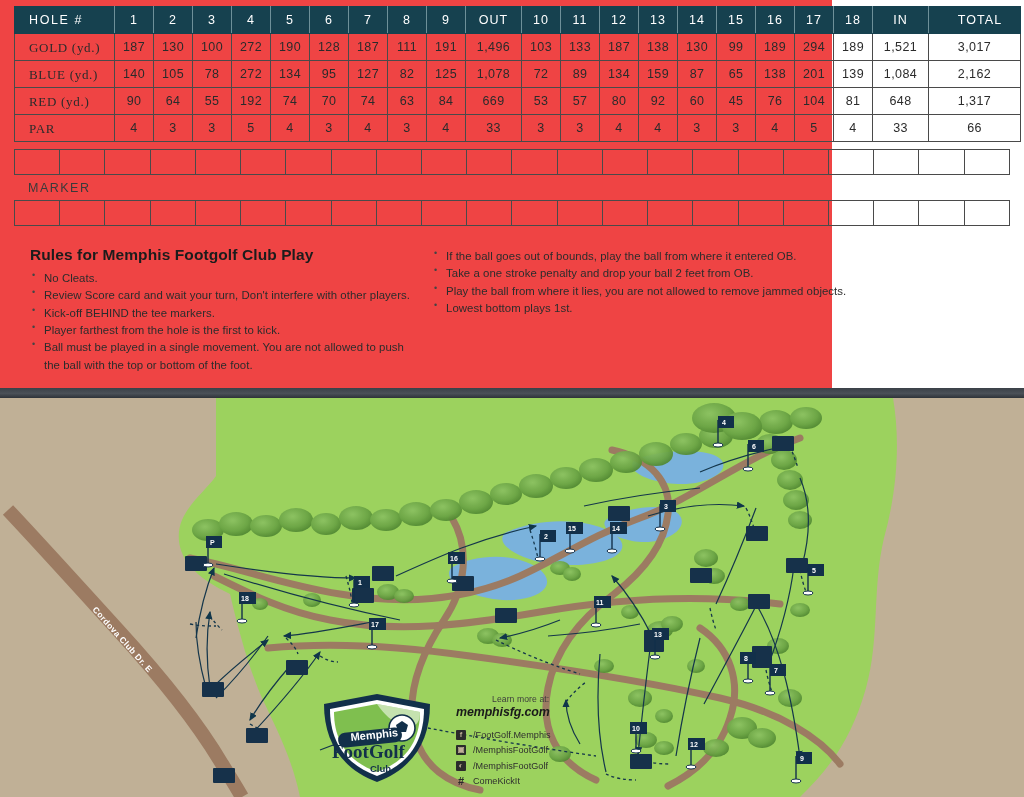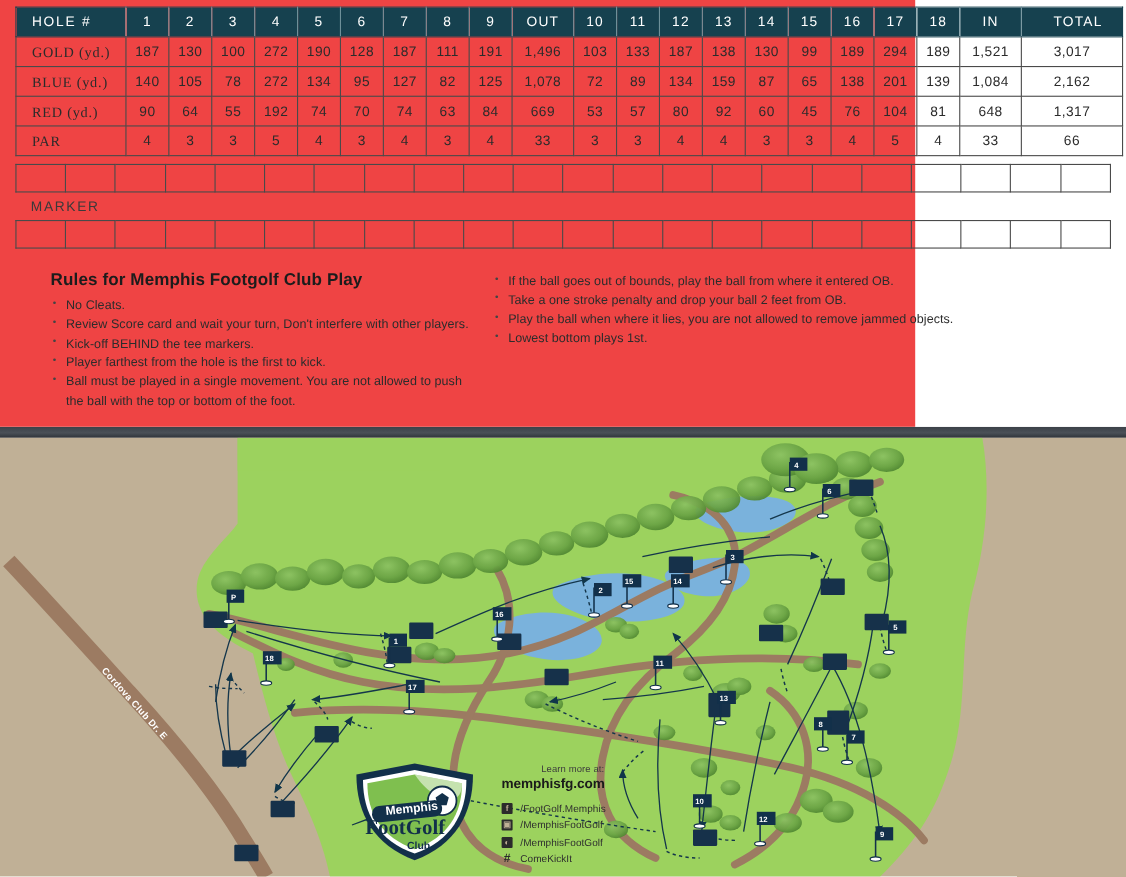--- a/index.html
+++ b/index.html
@@ -50,21 +50,21 @@
   .namerow { margin-top: 7px; }
   .namerow .caption {
     font-size: 12.5px; color: #3a3a3a; letter-spacing: 1.5px;
     padding: 0 0 4px 14px; line-height: 1.1;
   }
   table.blank { border-collapse: collapse; width: 996px; table-layout: fixed; }
   table.blank td { border: 1.5px solid #4a4a4a; height: 25px; }
 
   
   #rules { position:absolute; left:0; top:246px; width:1024px; height:140px; padding: 0 14px; }
-  .rules-grid { display:flex; gap: 0; justify-content: center; }
+  .rules-grid { display:flex; gap: 0; }
   .rules-col-left { width: 404px; padding-left: 16px; }
   .rules-col-right { width: 560px; padding-left: 14px; padding-top: 2px;}
   .rules-title {
     font-size: 15.5px; font-weight: bold; color: #1c1c1c;
     letter-spacing: .1px; margin-bottom: 6px;
   }
   ul.rules { list-style: none; }
   ul.rules li {
     position: relative; padding-left: 14px;
     font-size: 11.4px; color: #2c2c2c; line-height: 1.52;
@@ -83,21 +83,21 @@
   #map svg.terrain { position:absolute; left:0; top:10px; width:1024px; height:399px; }
 
   .flag-lbl { font-size: 7px; font-weight: bold; fill:#ffffff; font-family:"Liberation Sans", sans-serif; }
   .road-lbl { font-size: 8.5px; font-weight: bold; fill:#ffffff; letter-spacing:.4px; font-family:"Liberation Sans", sans-serif; }
 
   
   #brand { position:absolute; left:318px; top:690px; width:250px; height:100px; }
   #logo { position:absolute; left:0; top:2px; width:118px; height:92px; }
   #learn { position:absolute; left:138px; top:4px; width:160px; }
   #learn .small { font-size: 8.6px; color:#3c3c3c; letter-spacing:.1px; line-height:1.25;padding-left:36px; }
-  #learn .url { font-size: 12.4px; font-weight: bold; color:#1a1a1a; letter-spacing:-.1px; margin-top:0px; }
+  #learn .url { font-size: 12.4px; font-weight: bold; color:#1a1a1a; letter-spacing:-.1px; margin-top:0px;font-style:italic; }
   .social-list { margin-top: 11px; }
   .social-row { display:flex; align-items:center; gap:7px; margin-bottom: 5.5px; }
   .social-row .sicon {
     width: 10px; height: 10px; background:#2b2b2b; color:#c0b096;
     font-size: 7.5px; line-height: 10px; text-align:center; border-radius: 1px;
     font-family:"Liberation Sans", sans-serif; font-weight:bold; flex:0 0 auto;
   }
   .social-row .sicon.hash { background: transparent; color:#2b2b2b; font-size: 11px; }
   .social-row .stext { font-size: 9.1px; color:#2e2e2e; letter-spacing:.05px; }
 </style>
@@ -379,21 +379,21 @@
             <li>Review Score card and wait your turn, Don't interfere with other players.</li>
             <li>Kick-off BEHIND the tee markers.</li>
             <li>Player farthest from the hole is the first to kick.</li>
             <li>Ball must be played in a single movement. You are not allowed to push the ball with the top or bottom of the foot.</li>
           </ul>
       </div>
       <div class="rules-col-right">
         <ul class="rules" id="rules-right">
             <li>If the ball goes out of bounds, play the ball from where it entered OB.</li>
             <li>Take a one stroke penalty and drop your ball 2 feet from OB.</li>
-            <li>Play the ball when where it lies, you are not allowed to remove jammed objects.</li>
+            <li>Play the ball from where it lies, you are not allowed to remove jammed objects.</li>
             <li>Lowest bottom plays 1st.</li>
           </ul>
       </div>
     </div>
   </div>
 
   <div id="map">
     <div class="topbar"></div>
     <div class="sand"></div>
 

